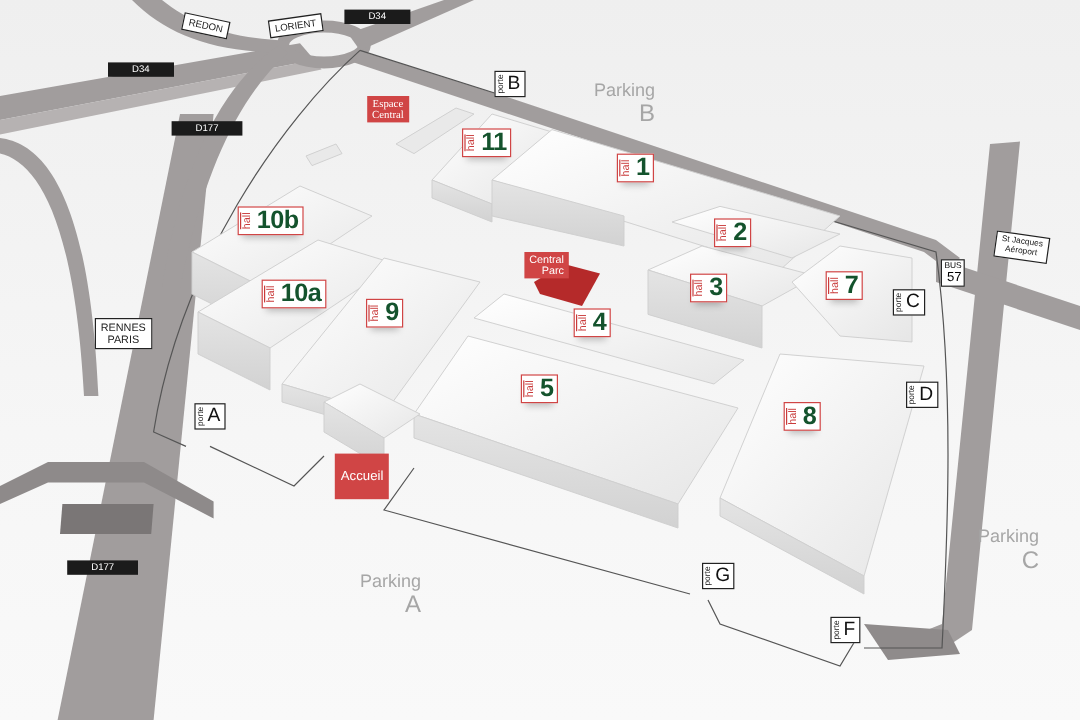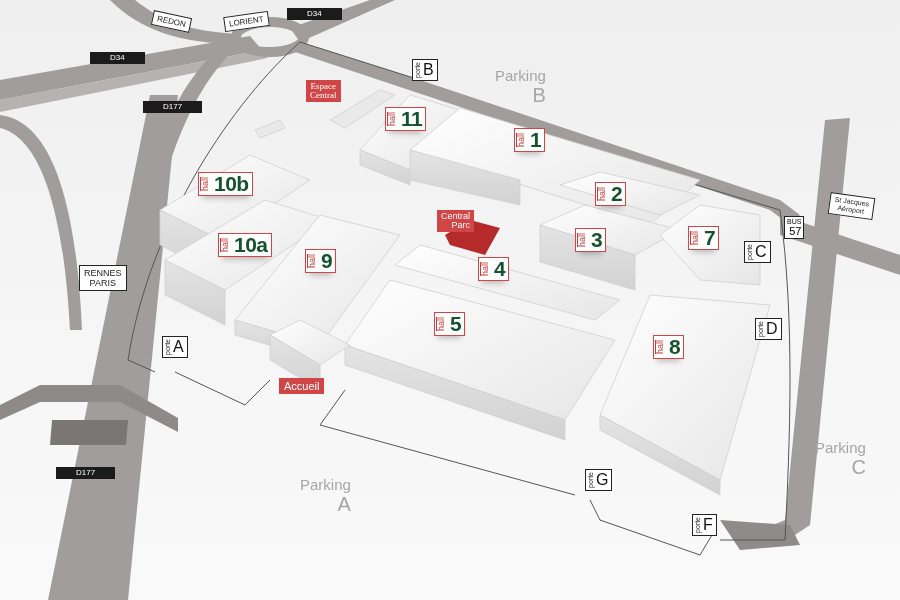--- a/index.html
+++ b/index.html
@@ -155,21 +155,21 @@
   </div>
 
   <div class="redlbl" style="left:306px;top:80px;font-family:Liberation Serif, serif;">
     <div>Espace</div>
     <div>Central</div>
   </div>
   <div class="redlbl" style="left:437px;top:210px;text-align:right;">
     <div>Central</div>
     <div>Parc</div>
   </div>
-  <div class="redlbl" style="left:279px;top:378px;font-size:11px;line-height:12px;padding:2px 5px;">Accueil</div>
+  <div class="redlbl" style="left:279px;top:378px;font-size:11px;line-height:12px;padding:13px 5px;">Accueil</div>
 
   <div class="hall" style="left:385px;top:107px;">
     <span class="hw">hall</span>
     <span class="hn">11</span>
   </div>
   <div class="hall" style="left:514px;top:128px;">
     <span class="hw">hall</span>
     <span class="hn">1</span>
   </div>
   <div class="hall" style="left:595px;top:182px;">

